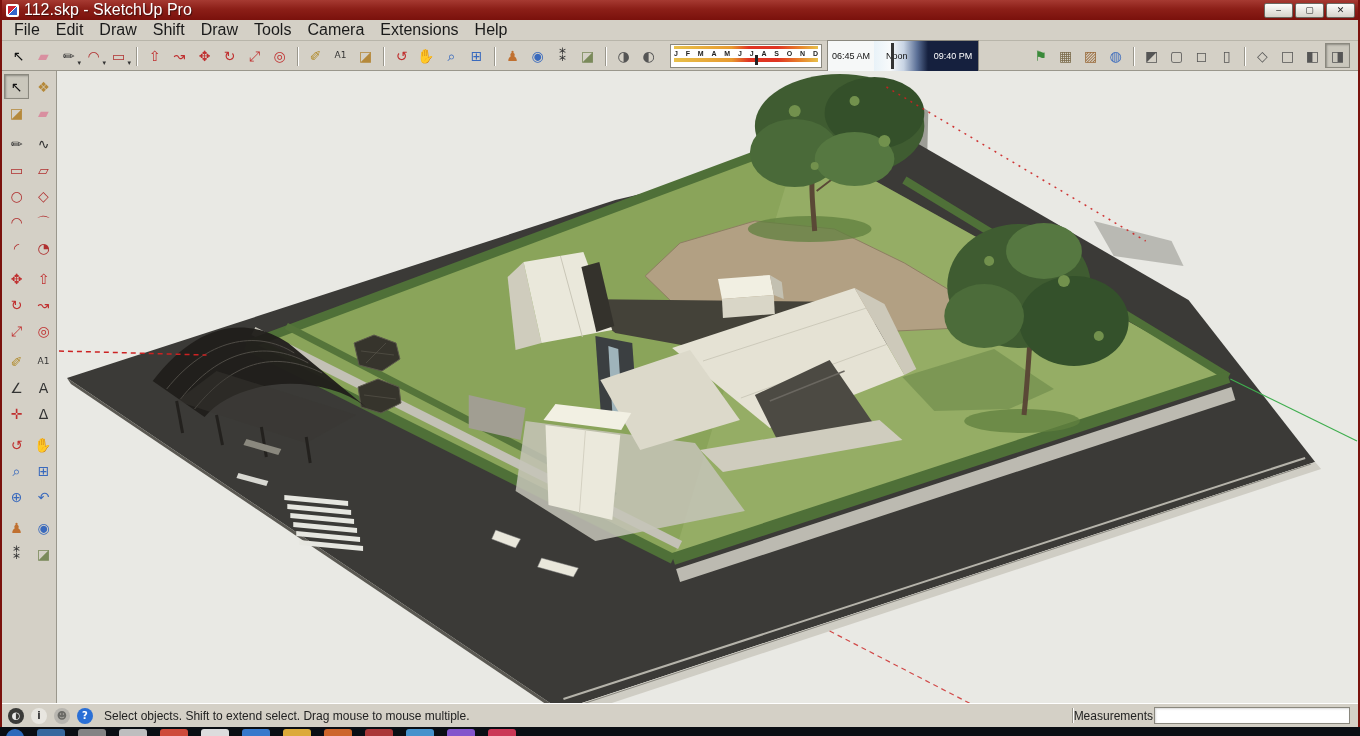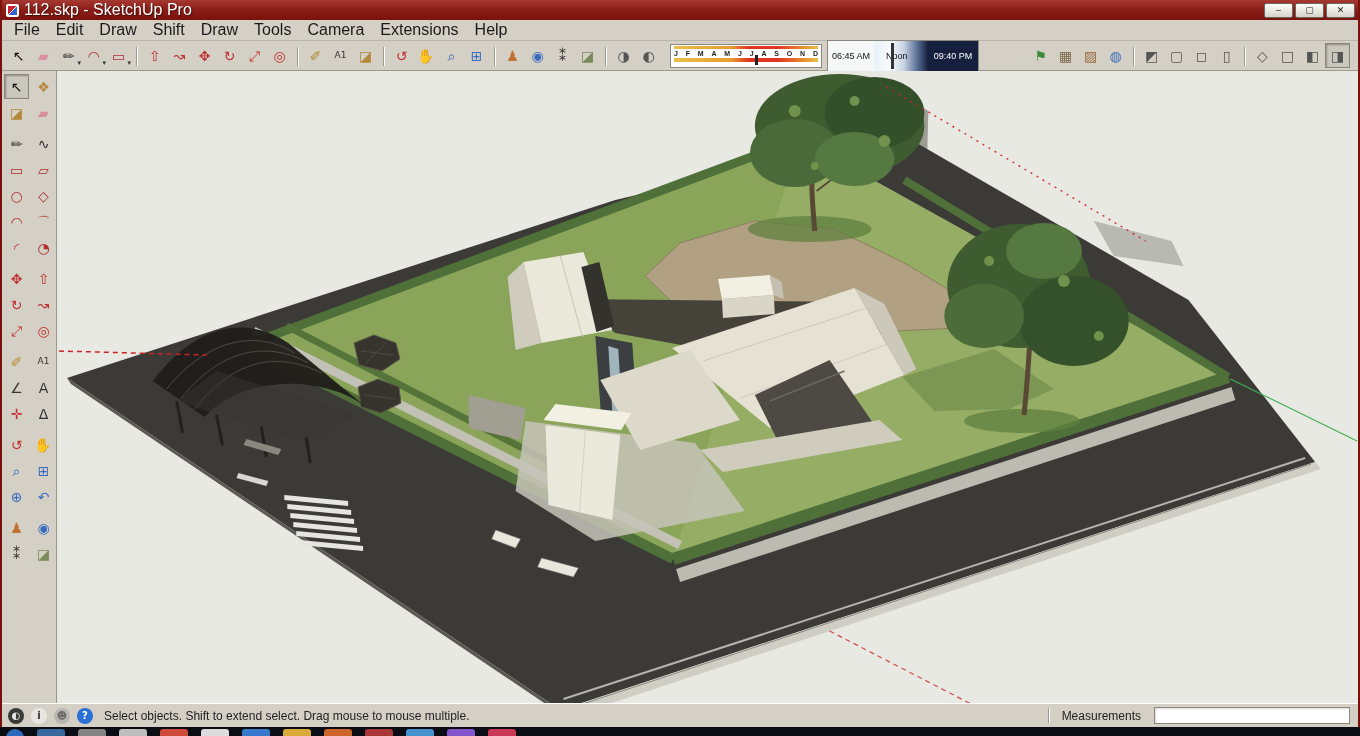--- a/index.html
+++ b/index.html
@@ -67,21 +67,21 @@
   .spacer{grid-column:1/-1;height:4px;border:none;background:transparent;}
   .viewport{flex:1;position:relative;background:var(--viewport-bg);overflow:hidden;}
   .vp-svg{position:absolute;inset:0;width:100%;height:100%;}
 
   
   .statusbar{height:24px;background:var(--chrome);border-top:1px solid #fff;
              display:flex;align-items:center;padding:0 8px 0 6px;gap:7px;font-size:12px;color:#222;}
   .sicon{width:16px;height:16px;border-radius:50%;display:grid;place-items:center;
          font-size:10px;font-weight:bold;font-family:"DejaVu Sans",sans-serif;flex:none;cursor:pointer;}
   .hint{margin-left:4px;}
-  .meas-wrap{margin-left:auto;display:flex;align-items:center;gap:13px;}
+  .meas-wrap{margin-left:auto;display:flex;align-items:center;gap:1px;}
   .vdiv{width:1px;height:15px;background:var(--chrome-dark);box-shadow:1px 0 0 #fff;}
   .meas-input{width:196px;height:17px;border:1px solid #8a887e;background:#fff;
               box-shadow:inset 1px 1px 2px rgba(0,0,0,.15);font-size:11px;padding:0 3px;}
 
   
   .taskbar{height:9px;background:var(--taskbar);display:flex;gap:13px;padding:2px 0 0 6px;
            overflow:hidden;align-items:flex-start;}
   .tbicon{width:28px;height:18px;border-radius:3px;flex:none;opacity:.95;cursor:pointer;}
   .tbicon.round{width:18px;height:18px;border-radius:50%;}
 </style>

